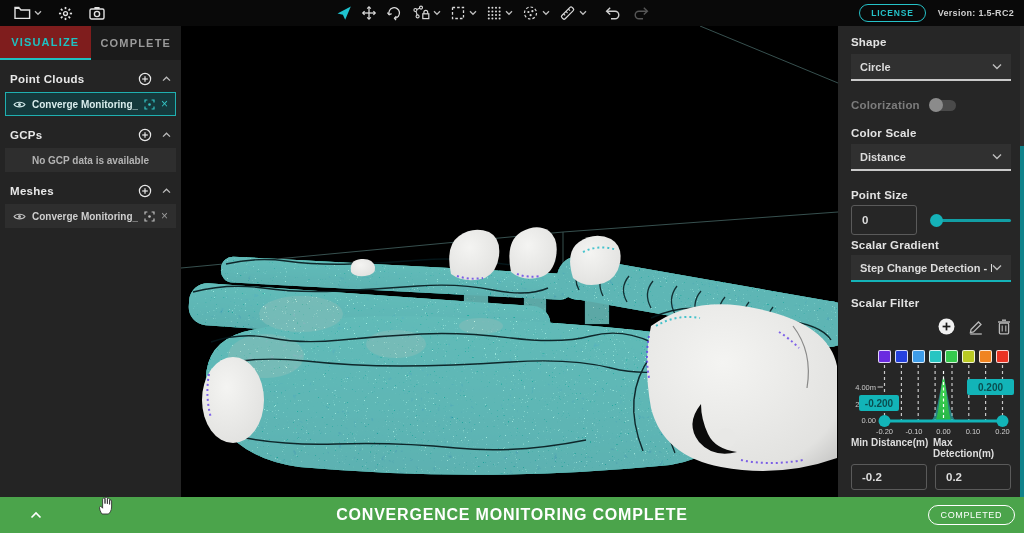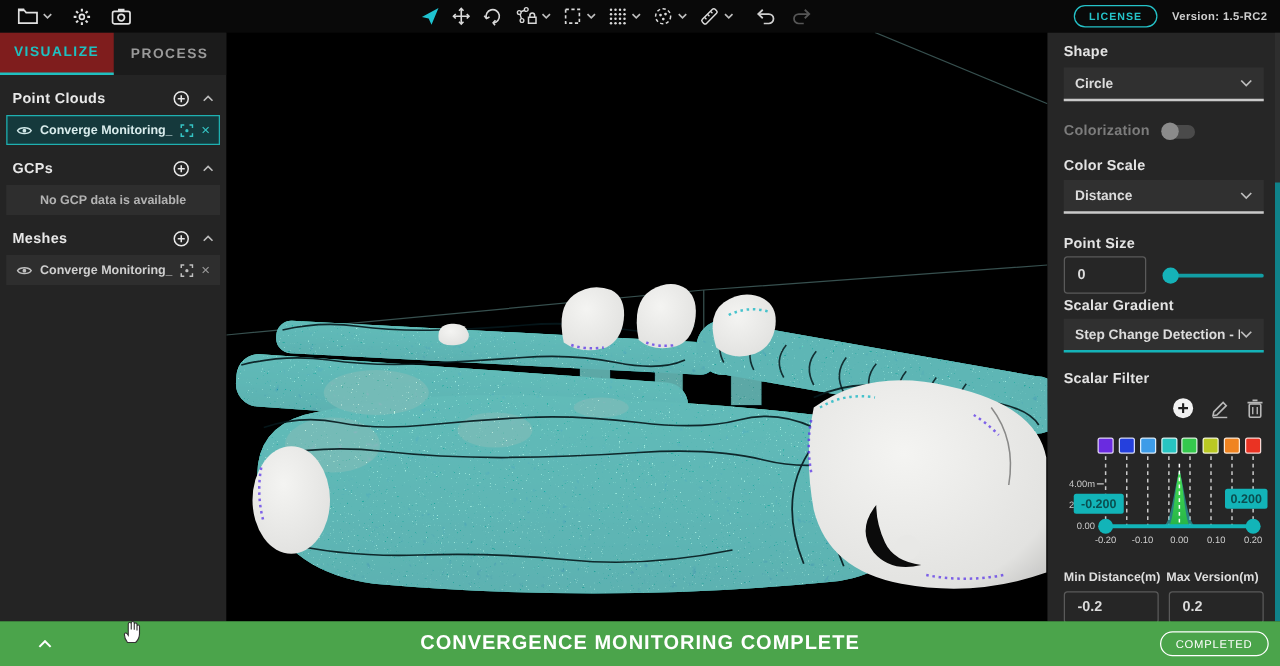--- a/index.html
+++ b/index.html
@@ -69,21 +69,21 @@
   .ps-slider .track { position:absolute; top:6px; left:0; right:0; height:3px; background:#129ea4; border-radius:2px; }
   .ps-slider .handle { position:absolute; top:1px; left:-1px; width:13px; height:13px; border-radius:50%; background:#15b2b8; cursor:pointer; }
   .sf-icons { display:flex; justify-content:flex-end; align-items:center; gap:13px; margin-top:9px; height:17px; }
   .swatch-row { position:relative; height:13px; margin-top:15px; }
   .swatch { position:absolute; top:0; width:13px; height:13px; border:1px solid rgba(255,255,255,.8); border-radius:2px; cursor:pointer; }
   .hist-wrap { position:relative; width:160px; height:74px; }
   .range-badge {
     position:absolute; height:16px; background:#12b4b8; color:#0a4e50; border-radius:2px;
     font-size:10px; font-weight:700; display:flex; align-items:center; justify-content:center; z-index:3;
   }
-  .mm-labels { display:flex; margin-top:20px; }
+  .mm-labels { display:flex; margin-top:0; }
   .mm-labels div { width:80px; color:#dedede; font-size:10px; font-weight:700; }
   .mm-inputs { display:flex; gap:8px; margin-top:5px; }
   .mm-inputs input { width:76px; height:26px; }
   
   .rp-scrollbar { position:absolute; top:0; right:0; width:4px; bottom:0; background:#2e2e2e; }
   .rp-scroll-thumb { position:absolute; top:120px; bottom:0; left:0; right:0; background:#0f828a; cursor:pointer; }
   
   .statusbar {
     position:absolute; left:0; right:0; bottom:0; height:36px; background:#4ba44b;
     display:flex; align-items:center; z-index:10;
@@ -258,21 +258,21 @@
 
     <div class="tb-group tb-right">
       <span class="license-pill">LICENSE</span>
       <span class="version-label">Version: 1.5-RC2</span>
     </div>
   </div>
 
   <div class="sidebar">
     <div class="tabs">
       <div class="tab active">VISUALIZE</div>
-      <div class="tab">PROCESS</div>
+      <div class="tab">COMPLETE</div>
     </div>
 
     <div class="side-section-header">
       <span class="side-section-title">Point Clouds</span>
       <svg width="14" height="14" viewBox="0 0 14 14" style="margin-right:10px">
         <circle cx="7" cy="7" r="5.6" fill="none" stroke="#e8e8e8" stroke-width="1.2"></circle>
         <line x1="7" y1="4.2" x2="7" y2="9.8" stroke="#e8e8e8" stroke-width="1.2"></line>
         <line x1="4.2" y1="7" x2="9.8" y2="7" stroke="#e8e8e8" stroke-width="1.2"></line>
       </svg>
       <svg width="9" height="6" viewBox="0 0 9 6">
@@ -568,26 +568,26 @@
 
           <g font-size="7.5" fill="#cfcfcf" font-family="Liberation Sans, sans-serif" text-anchor="middle">
             <text x="33.5" y="71">-0.20</text>
             <text x="63" y="71">-0.10</text>
             <text x="92.5" y="71">0.00</text>
             <text x="122" y="71">0.10</text>
             <text x="151.5" y="71">0.20</text>
           </g>
         </svg>
         <div class="range-badge" style="left:8px; top:32px; width:40px">-0.200</div>
-        <div class="range-badge" style="right:-3px; top:28px; width:34px">0.200</div>
+        <div class="range-badge" style="right:-3px; top:16px; width:47px">0.200</div>
       </div>
 
       <div class="mm-labels">
         <div>Min Distance(m)</div>
-        <div style="margin-left:4px">Max Version(m)</div>
+        <div style="margin-left:4px">Max Detection(m)</div>
       </div>
       <div class="mm-inputs">
         <input class="num-input" value="-0.2" style="">
         <input class="num-input" value="0.2" style="">
       </div>
     </div>
     <div class="rp-scrollbar">
       <div class="rp-scroll-thumb"></div>
     </div>
   </div>

